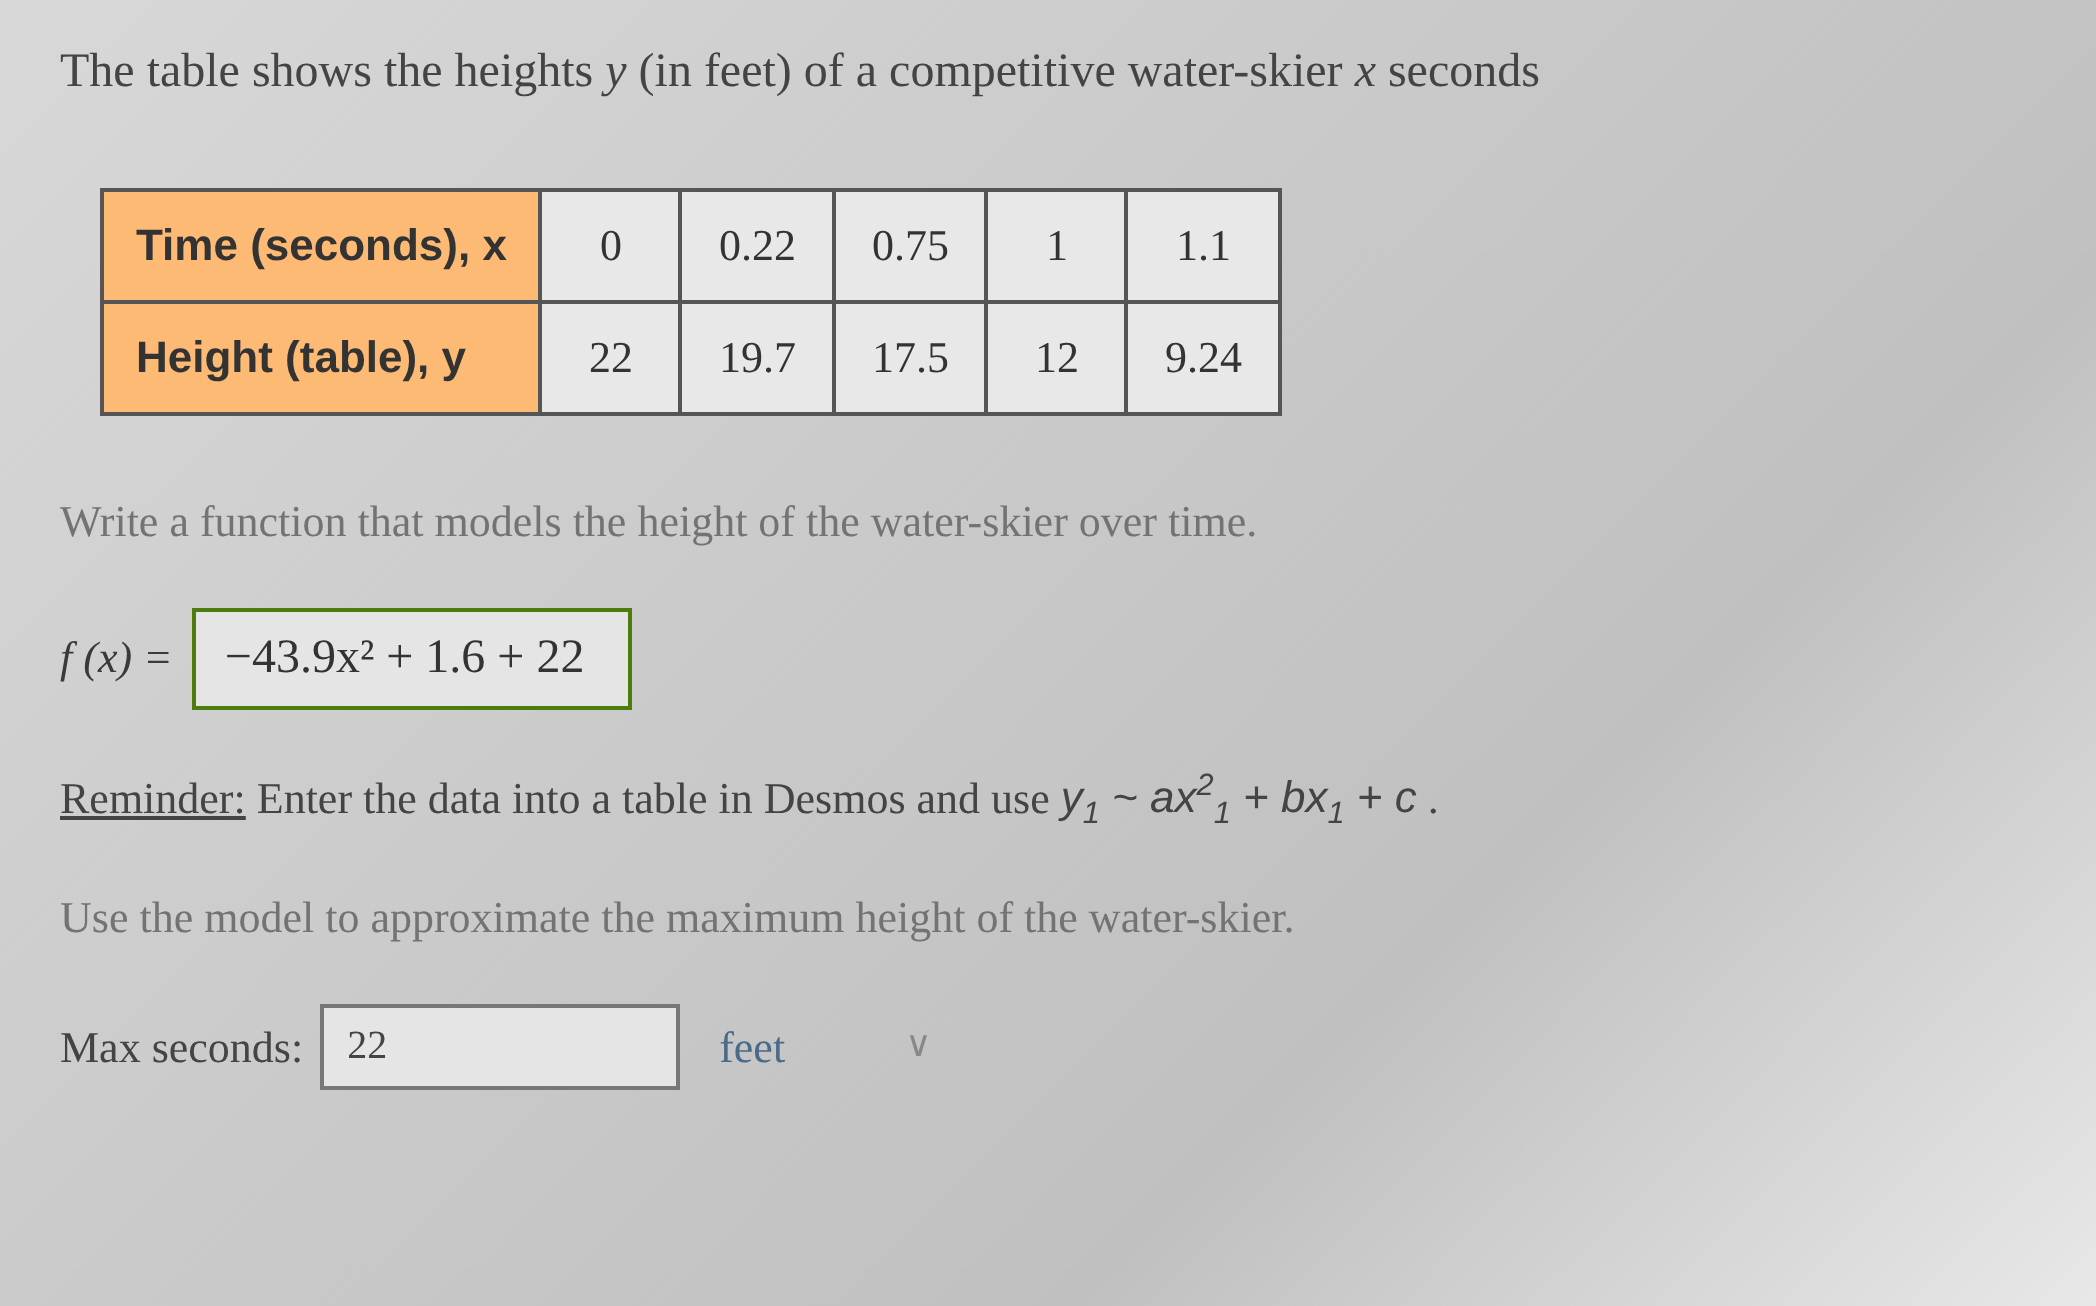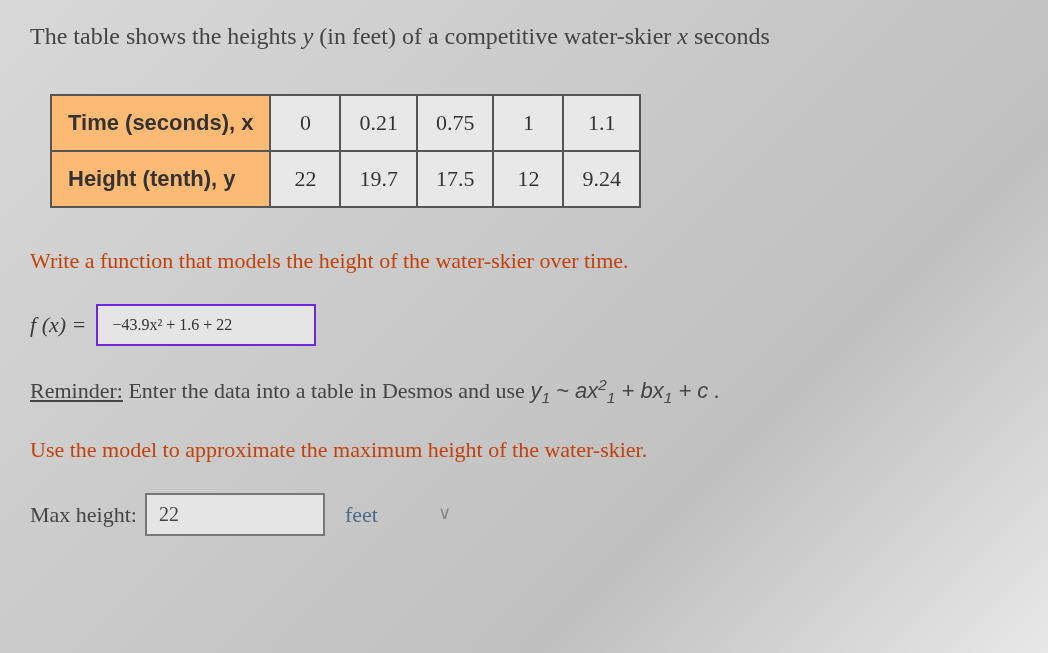--- a/index.html
+++ b/index.html
@@ -43,39 +43,39 @@
       text-align: left;
       padding: 14px 16px;
       font-family: Arial, sans-serif;
     }
     .data-table .data-cell {
       background: #e8e8e8;
       min-width: 70px;
     }
     .instruction {
       font-size: 22px;
-      color: #c2410c;
+      color: #737373;
       margin: 25px 0;
     }
     .function-row {
       display: flex;
       align-items: center;
       margin: 30px 0;
       font-size: 22px;
     }
     .function-label {
       font-style: italic;
       font-family: 'Times New Roman', serif;
       margin-right: 10px;
     }
     .input-box {
-      border: 2px solid #6d28d9;
+      border: 2px solid #4d7c0f;
       background: #e5e5e5;
       padding: 10px 14px;
-      font-size: 16px;
+      font-size: 24px;
       color: #333;
       min-width: 220px;
     }
     .reminder-row {
       font-size: 22px;
       color: #444;
       margin: 30px 0;
     }
     .underline {
       text-decoration: underline;
@@ -123,27 +123,27 @@
 
 <div class="question-text">
   <span>The table shows the heights </span><span class="italic">y</span><span> (in feet) of a competitive water-skier </span><span class="italic">x</span><span> seconds</span>
 </div>
 
 <table class="data-table">
   <tbody>
       <tr>
     <td class="row-header">Time (seconds), x</td>
     <td class="data-cell">0</td>
-    <td class="data-cell">0.21</td>
+    <td class="data-cell">0.22</td>
     <td class="data-cell">0.75</td>
     <td class="data-cell">1</td>
     <td class="data-cell">1.1</td>
   </tr>
   <tr>
-    <td class="row-header">Height (tenth), y</td>
+    <td class="row-header">Height (table), y</td>
     <td class="data-cell">22</td>
     <td class="data-cell">19.7</td>
     <td class="data-cell">17.5</td>
     <td class="data-cell">12</td>
     <td class="data-cell">9.24</td>
   </tr>
 </tbody>
   </table>
 
 <div class="instruction">Write a function that models the height of the water-skier over time.</div>
@@ -155,19 +155,19 @@
   <div class="input-box">−43.9x² + 1.6 + 22</div>
 </div>
 
 <div class="reminder-row">
   <span class="underline">Reminder:</span><span> Enter the data into a table in Desmos and use </span><span class="formula"><span>y</span><sub>1</sub><span> ~ </span><span>ax</span><sup>2</sup><sub>1</sub><span> + </span><span>bx</span><sub>1</sub><span> + </span><span>c</span></span><span> .</span>
 </div>
 
 <div class="instruction">Use the model to approximate the maximum height of the water-skier.</div>
 
 <div class="max-row">
-  <span>Max height:</span>
+  <span>Max seconds:</span>
   <div class="max-input">22</div>
   <span class="dropdown">
     <span>feet</span>
     <span class="chevron">∨</span>
   </span>
 </div>
 
 </body></html>

